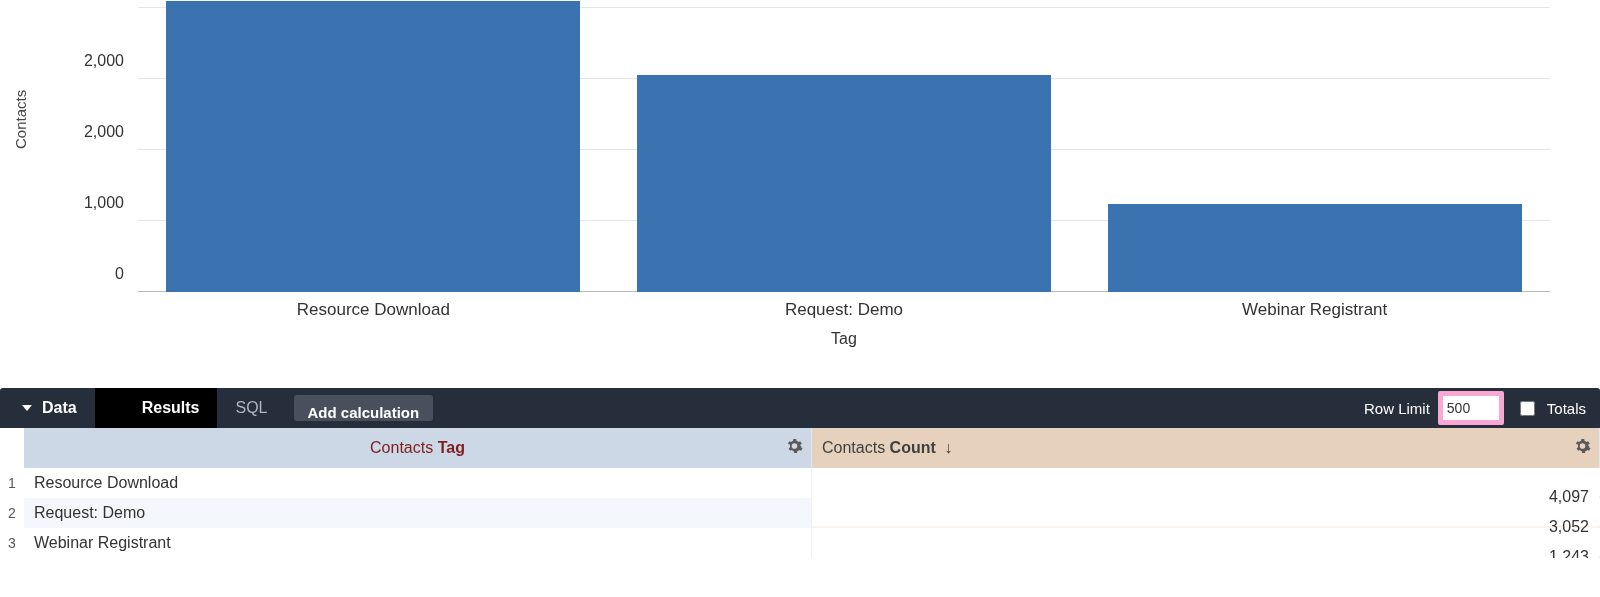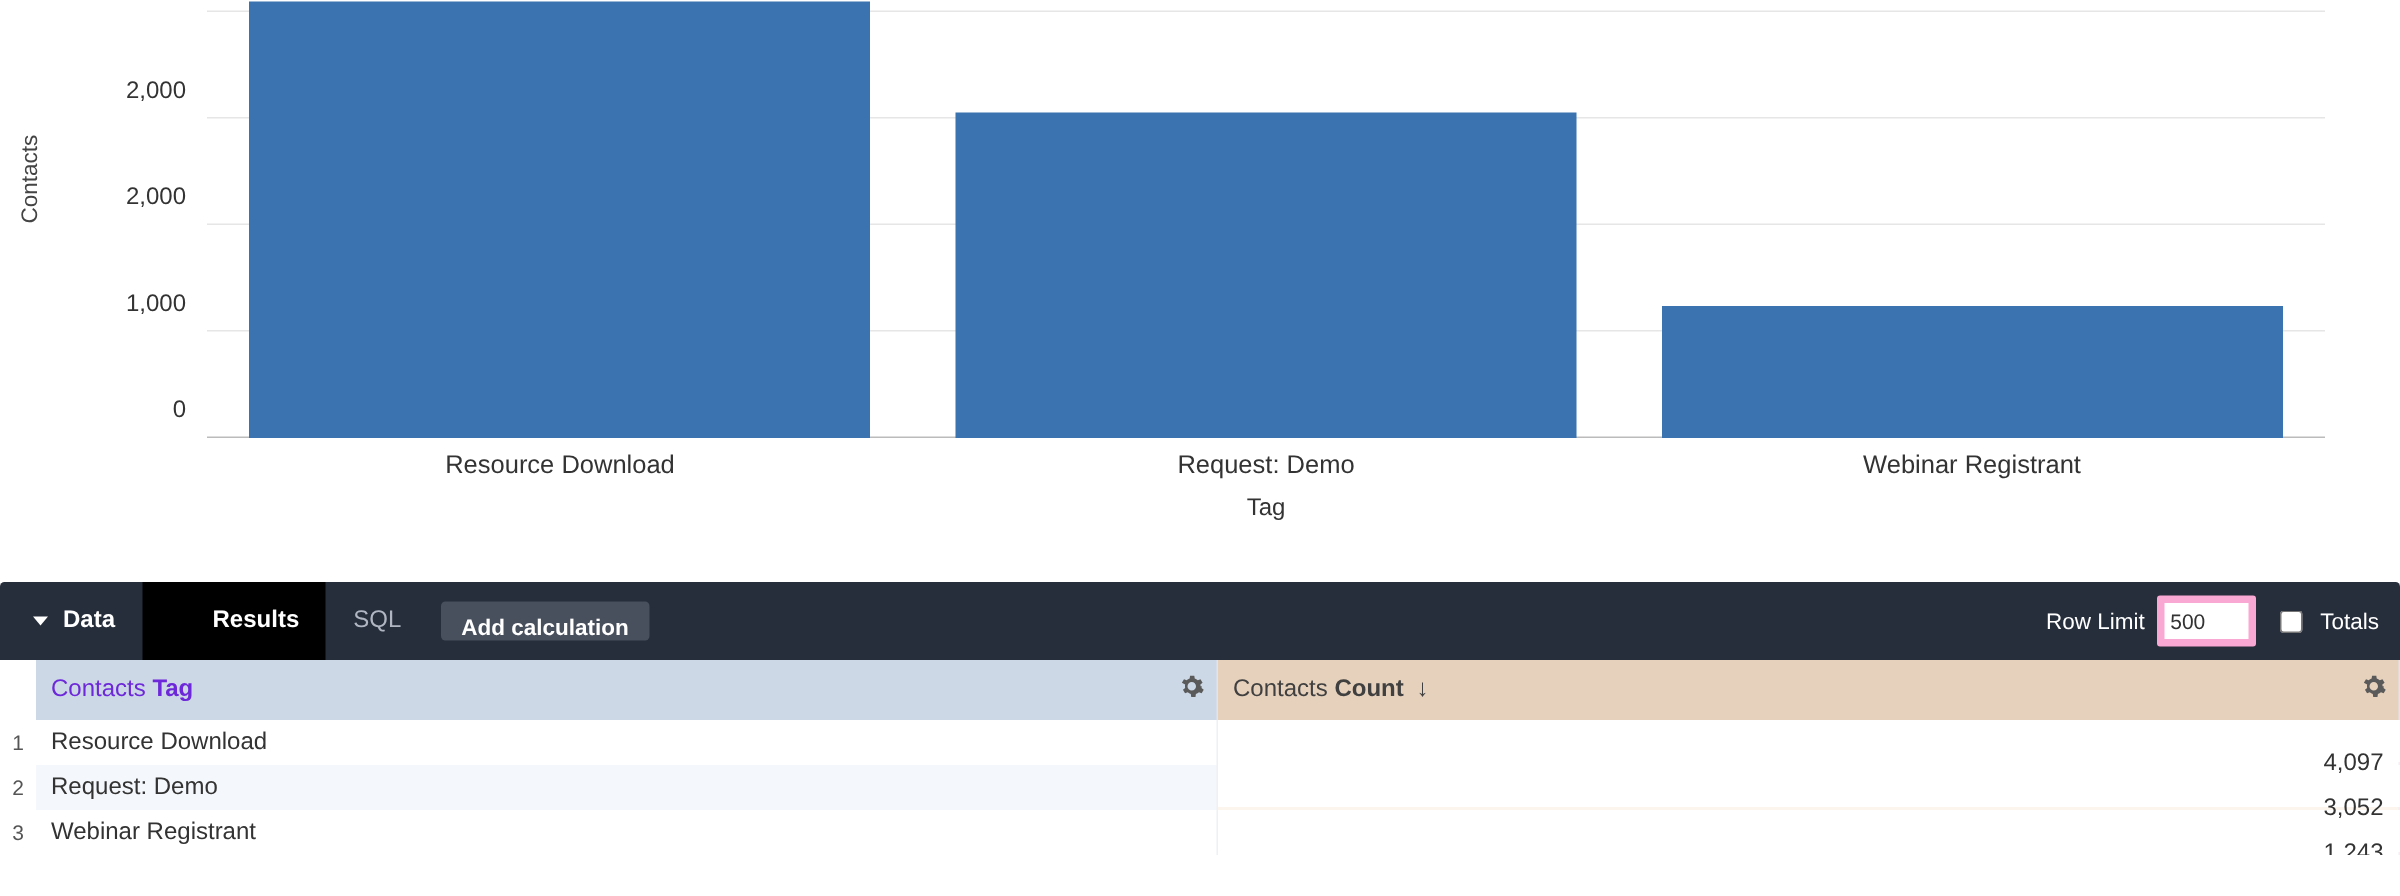--- a/index.html
+++ b/index.html
@@ -103,21 +103,21 @@
     bottom: 12px;
     text-align: center;
     font-size: 16px;
     color: #333;
   }
 
   
   .toolbar {
     margin-top: 28px;
     background: #262d3b;
-    height: 52px;
+    height: 40px;
     display: flex;
     align-items: center;
     color: #fff;
     padding: 0 14px 0 0;
     border-radius: 3px 3px 0 0;
     gap: 20px;
   }
   .tb-left {
     display: flex;
     align-items: stretch;
@@ -203,21 +203,22 @@
   .th {
     display: flex;
     align-items: center;
     padding: 0 10px;
     position: relative;
     border-right: 1px solid #dfe5ec;
   }
   .th-dim {
     flex: 1;
     background: #cdd8e7;
-    color: #6d28d9;
+    color: #7f1d1d;
+    justify-content: center;
   }
   .th-meas {
     flex: 1;
     background: #e6d1bc;
     color: #404040;
   }
   .th .gear {
     position: absolute;
     right: 8px;
     top: 50%;

